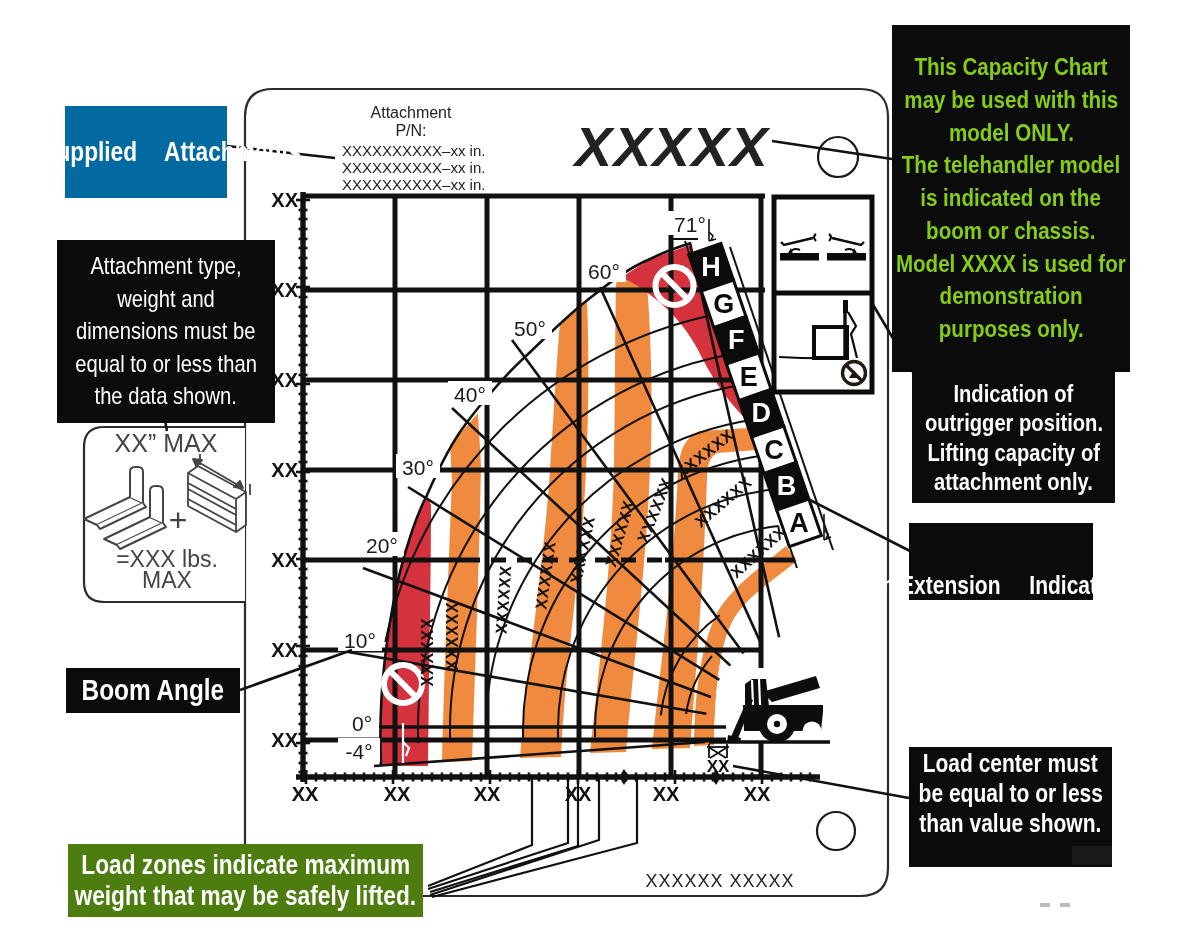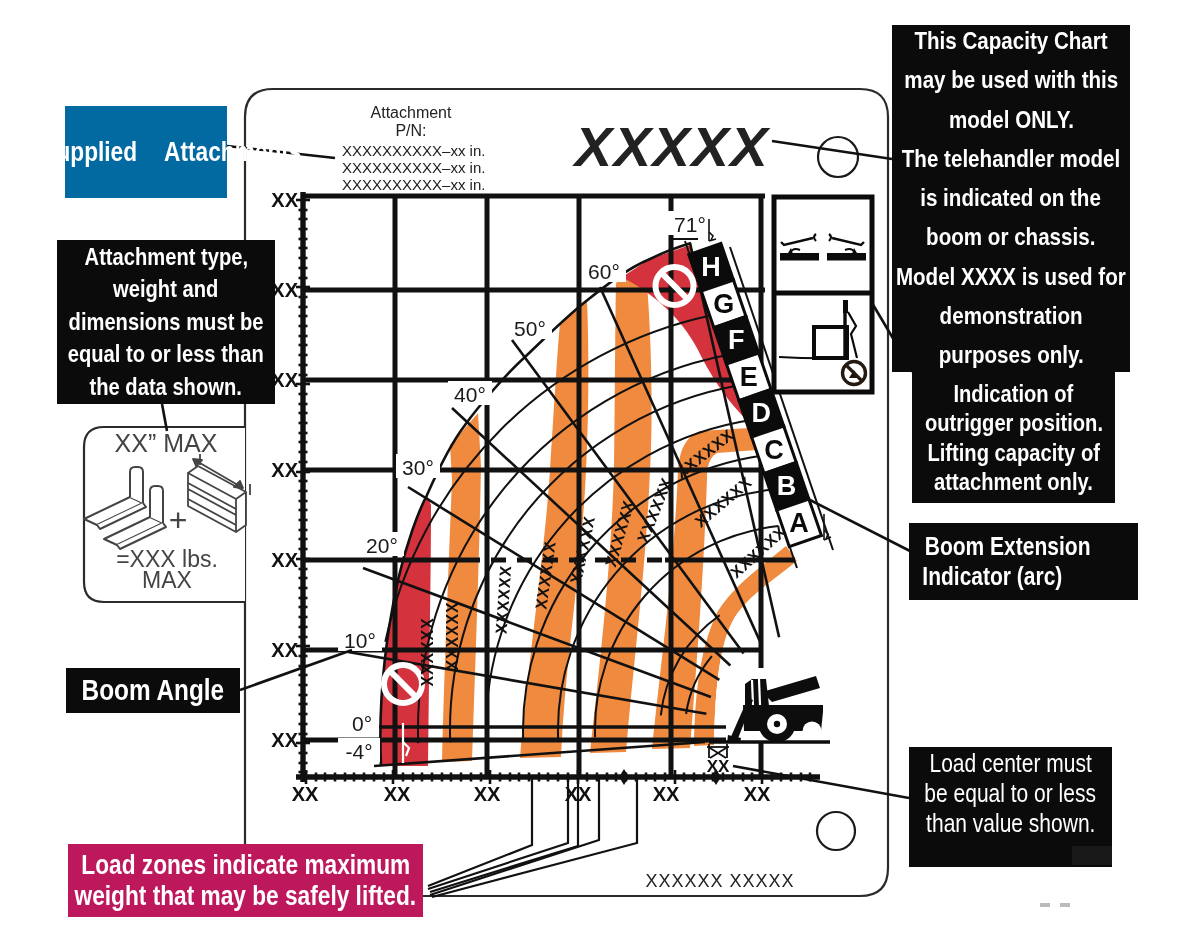--- a/index.html
+++ b/index.html
@@ -393,60 +393,60 @@
 <rect x="1040" y="903" width="10" height="4" fill="#bbb"></rect>
 <rect x="1060" y="903" width="10" height="4" fill="#bbb"></rect>
 
 </svg>
 
 <div style="position:absolute;left:65px;top:106px;width:162px;height:92px;background:#0369a1;color:#fff;font-weight:bold;font-size:27px;text-align:center;display:flex;flex-direction:row;align-items:center;justify-content:center">
       <div style="white-space:nowrap;transform:scaleX(0.84);transform-origin:50% 50%;height:32px;line-height:32px">JLG Supplied</div>
       <div style="white-space:nowrap;transform:scaleX(0.84);transform-origin:50% 50%;height:32px;line-height:32px">Attachments</div>
     </div>
 
-<div style="position:absolute;left:57px;top:240px;width:218px;height:164px;background:#0b0b0b;color:#fff;font-weight:bold;font-size:24px;text-align:center;display:flex;flex-direction:column;align-items:center;justify-content:center">
+<div style="position:absolute;left:57px;top:240px;width:218px;height:183px;background:#0b0b0b;color:#fff;font-weight:normal;font-size:24px;text-align:center;display:flex;flex-direction:column;align-items:center;justify-content:center">
       <div style="white-space:nowrap;transform:scaleX(0.84);transform-origin:50% 50%;height:32.5px;line-height:32.5px">Attachment type,</div>
       <div style="white-space:nowrap;transform:scaleX(0.84);transform-origin:50% 50%;height:32.5px;line-height:32.5px">weight and</div>
       <div style="white-space:nowrap;transform:scaleX(0.84);transform-origin:50% 50%;height:32.5px;line-height:32.5px">dimensions must be</div>
       <div style="white-space:nowrap;transform:scaleX(0.84);transform-origin:50% 50%;height:32.5px;line-height:32.5px">equal to or less than</div>
       <div style="white-space:nowrap;transform:scaleX(0.84);transform-origin:50% 50%;height:32.5px;line-height:32.5px">the data shown.</div>
     </div>
 
 <div style="position:absolute;left:66px;top:668px;width:174px;height:45px;background:#0b0b0b;color:#fff;font-weight:bold;font-size:29px;text-align:center;display:flex;flex-direction:column;align-items:center;justify-content:flex-end">
       <div style="white-space:nowrap;transform:scaleX(0.84);transform-origin:50% 50%;height:45px;line-height:45px">Boom Angle</div>
     </div>
 
-<div style="position:absolute;left:68px;top:844px;width:355px;height:73px;background:#be185d;color:#fff;font-weight:bold;font-size:27px;text-align:center;display:flex;flex-direction:column;align-items:center;justify-content:center">
+<div style="position:absolute;left:68px;top:844px;width:355px;height:73px;background:#4d7c0f;color:#fff;font-weight:bold;font-size:27px;text-align:center;display:flex;flex-direction:column;align-items:center;justify-content:center">
       <div style="white-space:nowrap;transform:scaleX(0.84);transform-origin:50% 50%;height:31px;line-height:31px">Load zones indicate maximum</div>
       <div style="white-space:nowrap;transform:scaleX(0.84);transform-origin:50% 50%;height:31px;line-height:31px">weight that may be safely lifted.</div>
     </div>
 
-<div style="position:absolute;left:892px;top:25px;width:238px;height:347px;background:#0b0b0b;color:#ffffff;font-weight:bold;font-size:24.5px;text-align:center;display:flex;flex-direction:column;align-items:center;justify-content:space-between">
+<div style="position:absolute;left:892px;top:25px;width:238px;height:347px;background:#0b0b0b;color:#84cc16;font-weight:bold;font-size:24.5px;text-align:center;display:flex;flex-direction:column;align-items:center;justify-content:center">
       <div style="white-space:nowrap;transform:scaleX(0.84);transform-origin:50% 50%;height:32.7px;line-height:32.7px">This Capacity Chart</div>
       <div style="white-space:nowrap;transform:scaleX(0.84);transform-origin:50% 50%;height:32.7px;line-height:32.7px">may be used with this</div>
       <div style="white-space:nowrap;transform:scaleX(0.84);transform-origin:50% 50%;height:32.7px;line-height:32.7px">model ONLY.</div>
       <div style="white-space:nowrap;transform:scaleX(0.84);transform-origin:50% 50%;height:32.7px;line-height:32.7px">The telehandler model</div>
       <div style="white-space:nowrap;transform:scaleX(0.84);transform-origin:50% 50%;height:32.7px;line-height:32.7px">is indicated on the</div>
       <div style="white-space:nowrap;transform:scaleX(0.84);transform-origin:50% 50%;height:32.7px;line-height:32.7px">boom or chassis.</div>
       <div style="white-space:nowrap;transform:scaleX(0.84);transform-origin:50% 50%;height:32.7px;line-height:32.7px">Model XXXX is used for</div>
       <div style="white-space:nowrap;transform:scaleX(0.84);transform-origin:50% 50%;height:32.7px;line-height:32.7px">demonstration</div>
       <div style="white-space:nowrap;transform:scaleX(0.84);transform-origin:50% 50%;height:32.7px;line-height:32.7px">purposes only.</div>
     </div>
 
 <div style="position:absolute;left:912px;top:372px;width:203px;height:131px;background:#0b0b0b;color:#fff;font-weight:bold;font-size:24px;text-align:center;display:flex;flex-direction:column;align-items:center;justify-content:center">
       <div style="white-space:nowrap;transform:scaleX(0.84);transform-origin:50% 50%;height:29.5px;line-height:29.5px">Indication of</div>
       <div style="white-space:nowrap;transform:scaleX(0.84);transform-origin:50% 50%;height:29.5px;line-height:29.5px">outrigger position.</div>
       <div style="white-space:nowrap;transform:scaleX(0.84);transform-origin:50% 50%;height:29.5px;line-height:29.5px">Lifting capacity of</div>
       <div style="white-space:nowrap;transform:scaleX(0.84);transform-origin:50% 50%;height:29.5px;line-height:29.5px">attachment only.</div>
     </div>
 
-<div style="position:absolute;left:909px;top:523px;width:229px;height:77px;background:#0b0b0b;color:#fff;font-weight:bold;font-size:25px;text-align:center;display:flex;flex-direction:column;align-items:flex-start;justify-content:center">
+<div style="position:absolute;left:909px;top:523px;width:184px;height:77px;background:#0b0b0b;color:#fff;font-weight:bold;font-size:25px;text-align:center;display:flex;align-items:flex-end;justify-content:center">
       <div style="white-space:nowrap;transform:scaleX(0.84);transform-origin:50% 50%;height:29.5px;line-height:29.5px">Boom Extension</div>
       <div style="white-space:nowrap;transform:scaleX(0.84);transform-origin:50% 50%;height:29.5px;line-height:29.5px">Indicator (arc)</div>
     </div>
 
-<div style="position:absolute;left:909px;top:747px;width:203px;height:120px;background:#0b0b0b;color:#fff;font-weight:normal;font-size:25px;text-align:center;display:flex;flex-direction:column;align-items:center;justify-content:center">
+<div style="position:absolute;left:909px;top:747px;width:203px;height:120px;background:#0b0b0b;color:#fff;font-weight:bold;font-size:25px;text-align:center;display:flex;flex-direction:column;align-items:center;justify-content:center">
       <div style="position:absolute;right:0;bottom:2px;width:40px;height:19px;background:#191919"></div>
       <div style="white-space:nowrap;transform:scaleX(0.84);transform-origin:50% 50%;height:30px;line-height:30px">Load center must</div>
       <div style="white-space:nowrap;transform:scaleX(0.84);transform-origin:50% 50%;height:30px;line-height:30px">be equal to or less</div>
       <div style="white-space:nowrap;transform:scaleX(0.84);transform-origin:50% 50%;height:30px;line-height:30px">than value shown.</div>
       <div style="height:28px"></div>
     </div>
 </div>
 </body></html>

